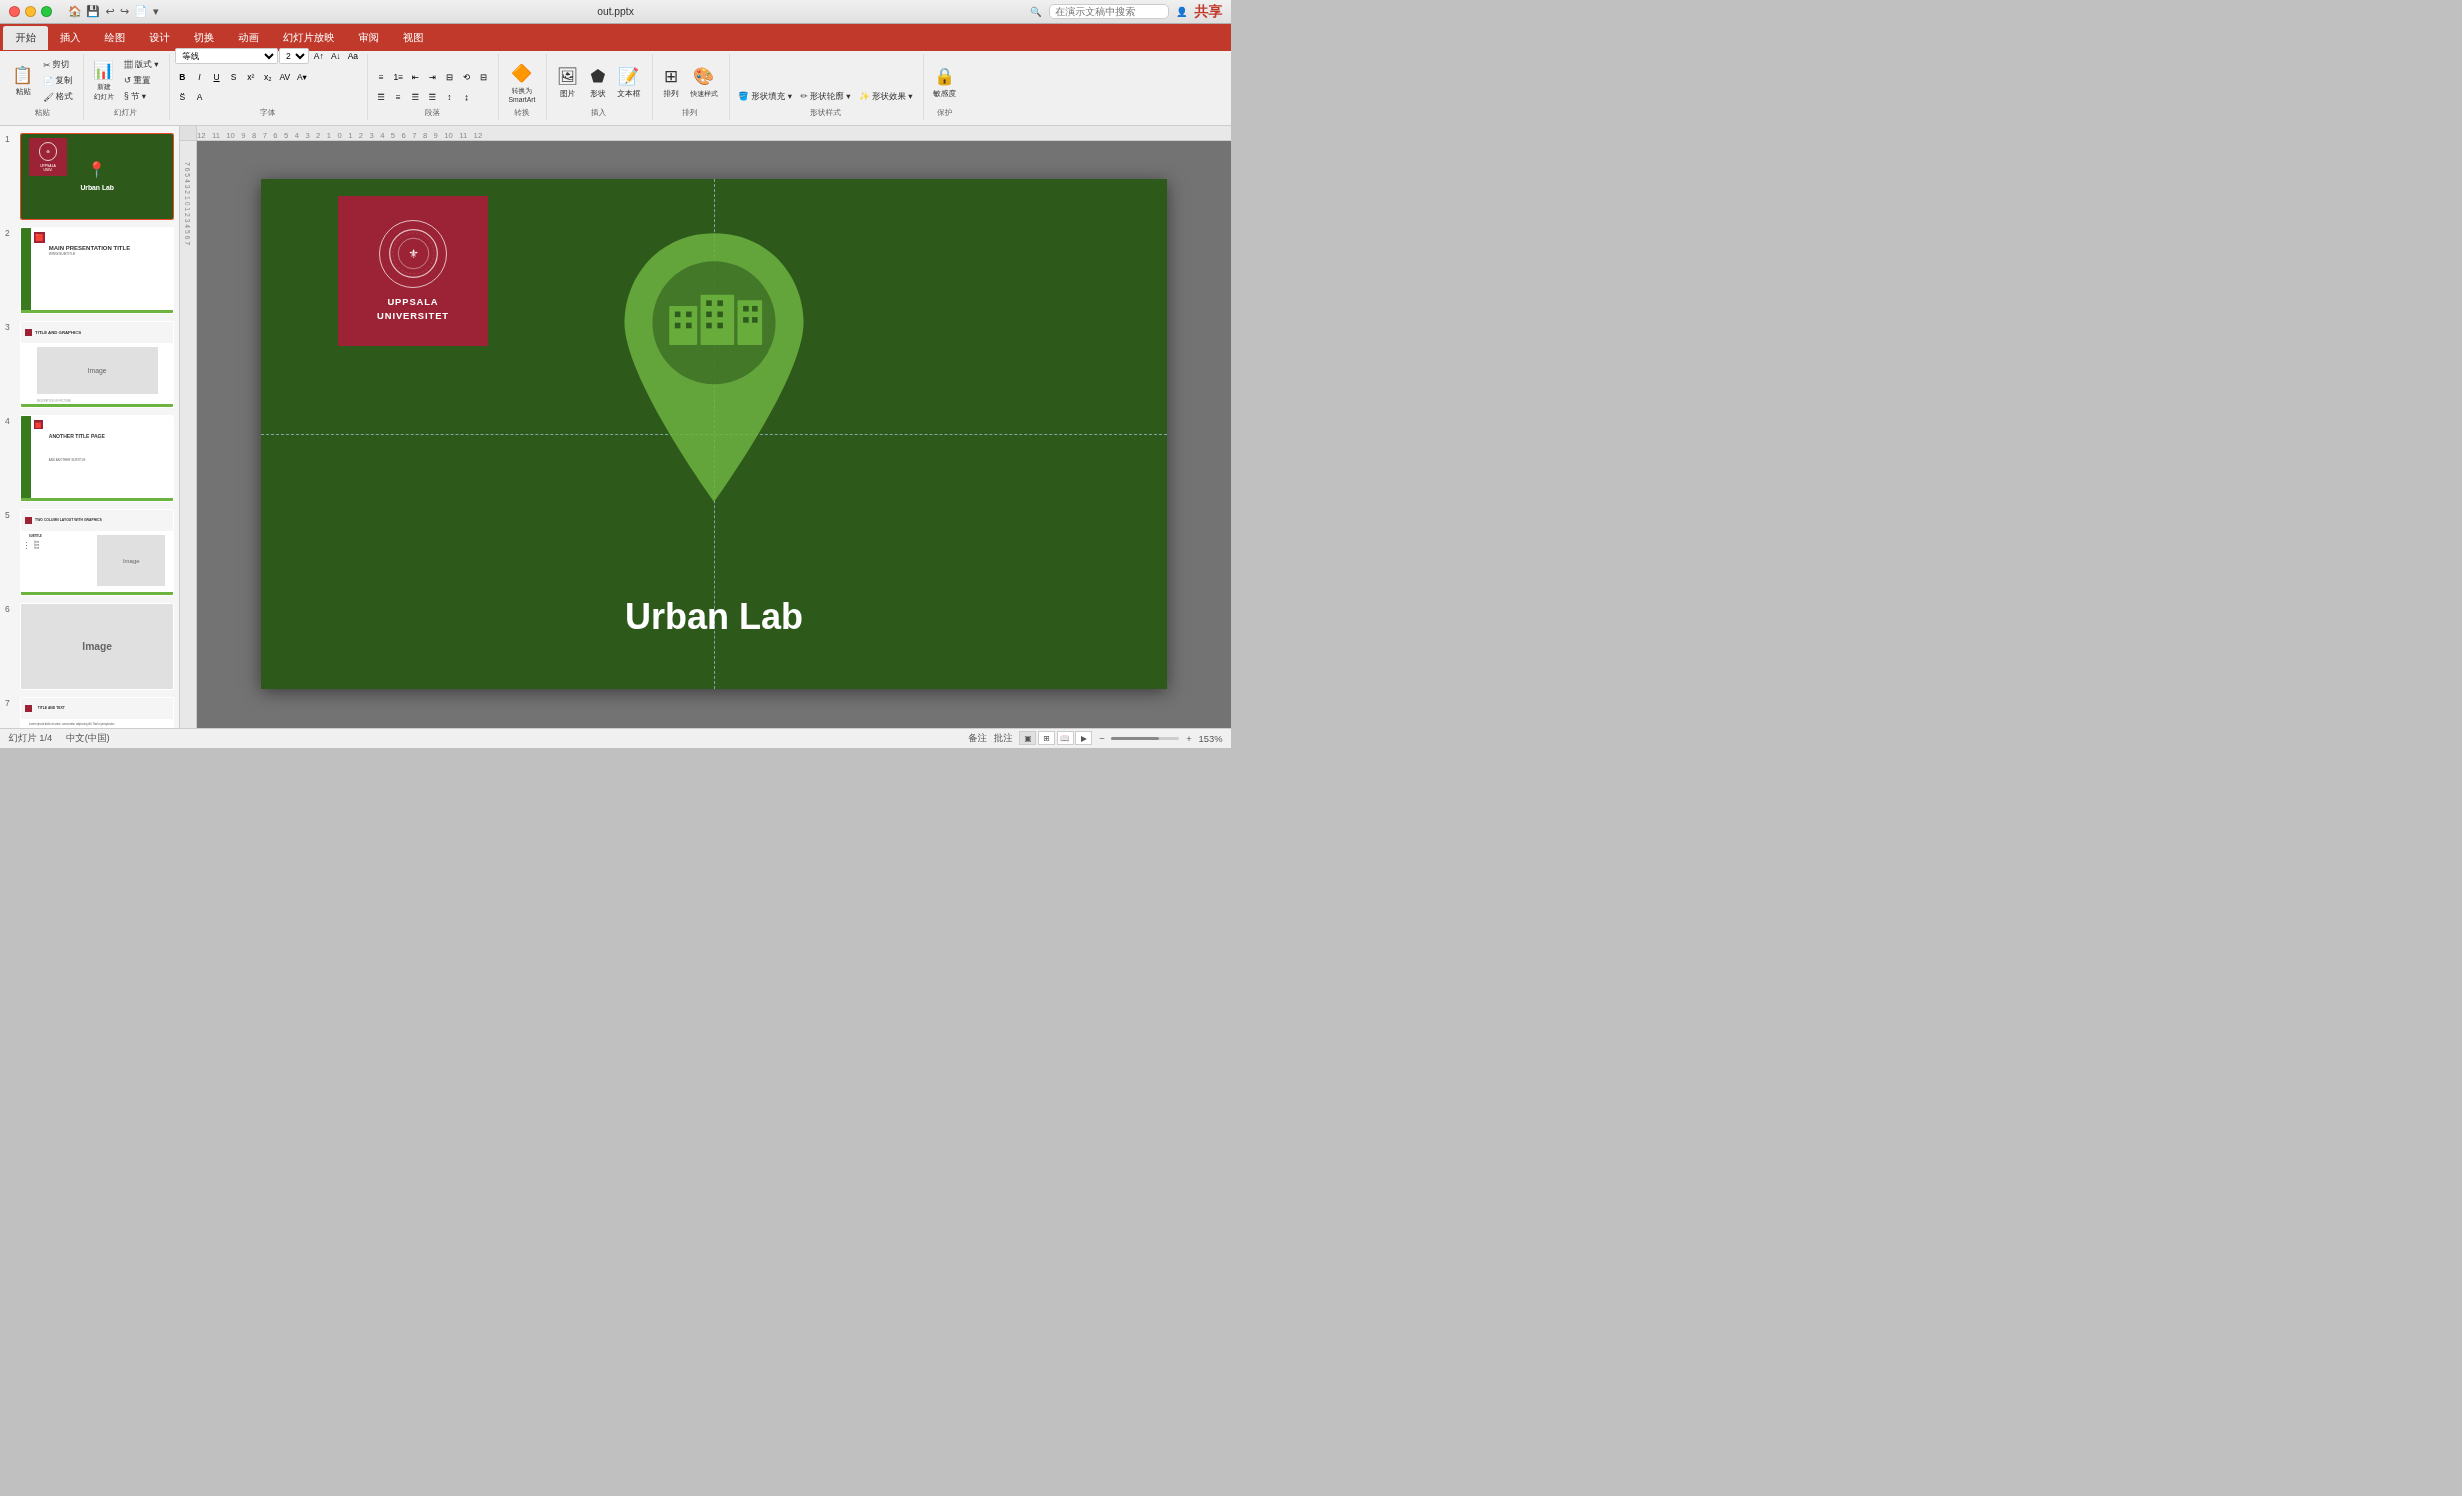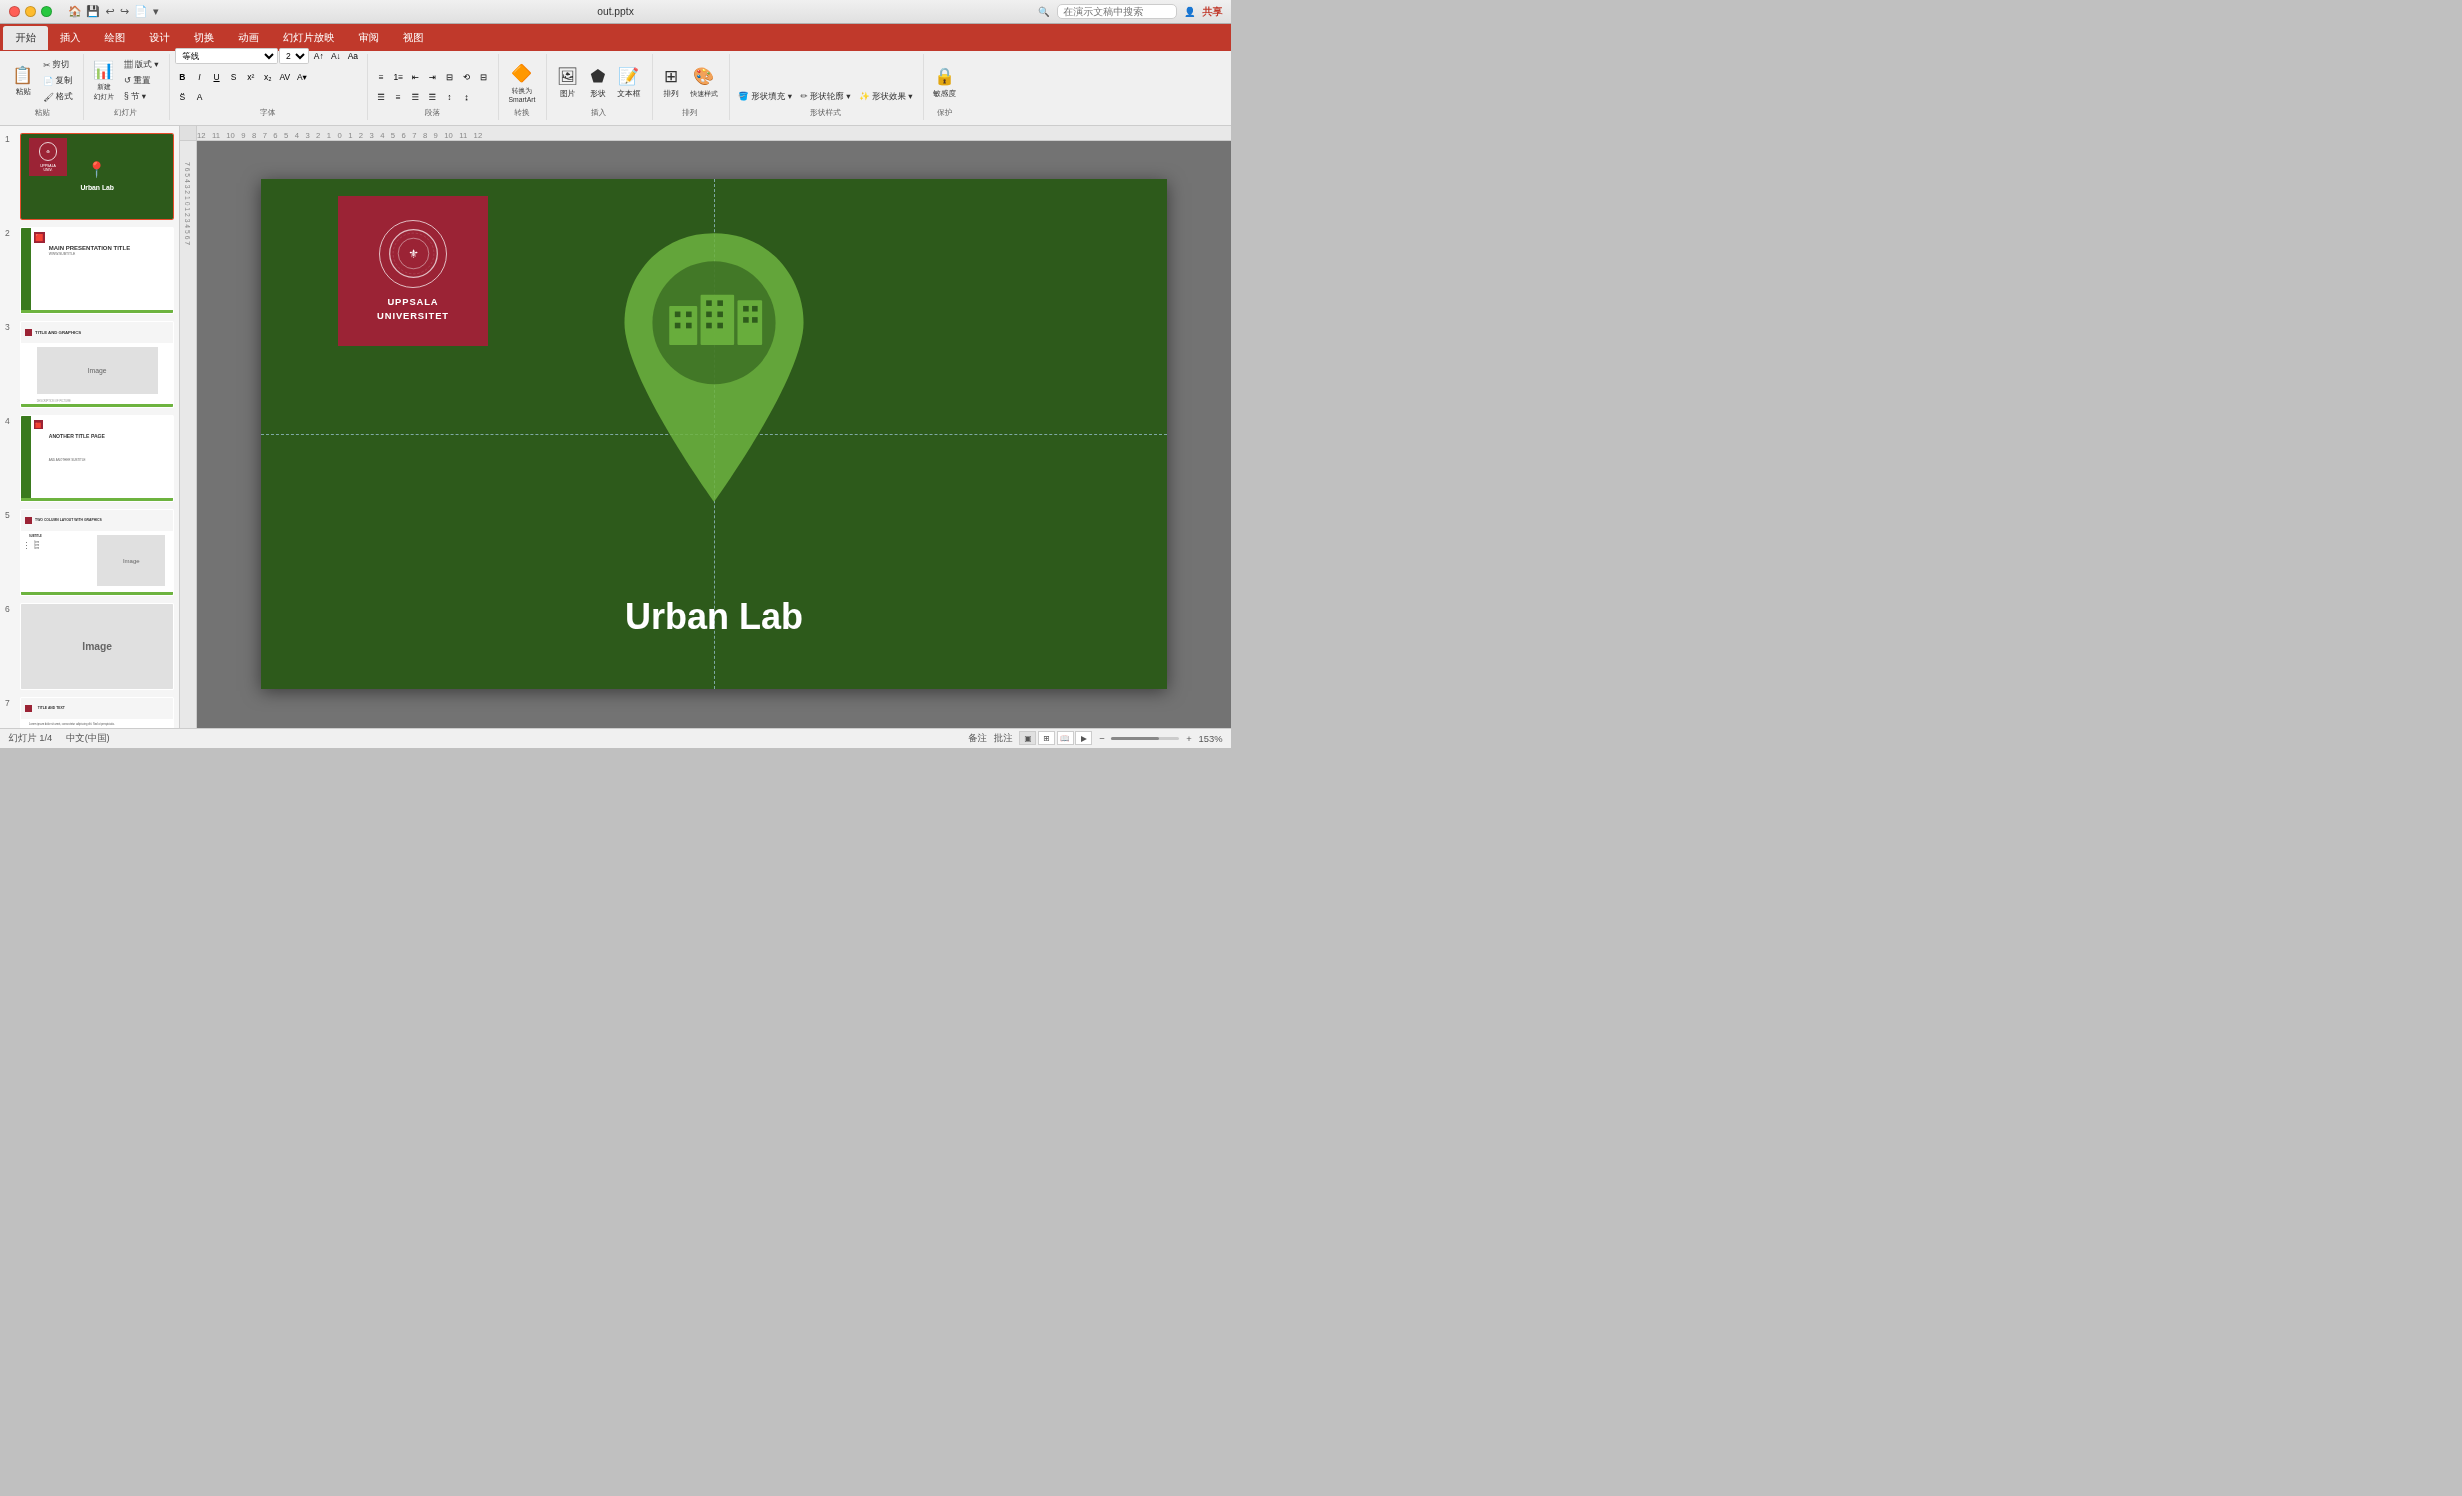--- a/index.html
+++ b/index.html
@@ -453,21 +453,21 @@
     <span>↩</span>
     <span>↪</span>
     <span>📄</span>
     <span>▾</span>
   </div>
   <div class="title-bar-title">out.pptx</div>
   <div class="title-bar-icons">
     <span>🔍</span>
     <input type="text" style="font-size: 10px; border: 0.9px solid rgb(204, 204, 204); border-radius: 5px; padding: 0.9px 5.1px; width: 120px;" placeholder="在演示文稿中搜索">
     <span>👤</span>
-    <span style="color:#c0392b;font-weight:bold;font-size:10px;cursor:pointer;">共享</span>
+    <span style="color:#c0392b;font-weight:bold;font-size:14px;cursor:pointer;">共享</span>
   </div>
 </div>
 
 <div class="tab-bar">
   <div class="tab active">开始</div>
   <div class="tab">插入</div>
   <div class="tab">绘图</div>
   <div class="tab">设计</div>
   <div class="tab">切换</div>
   <div class="tab">动画</div>

